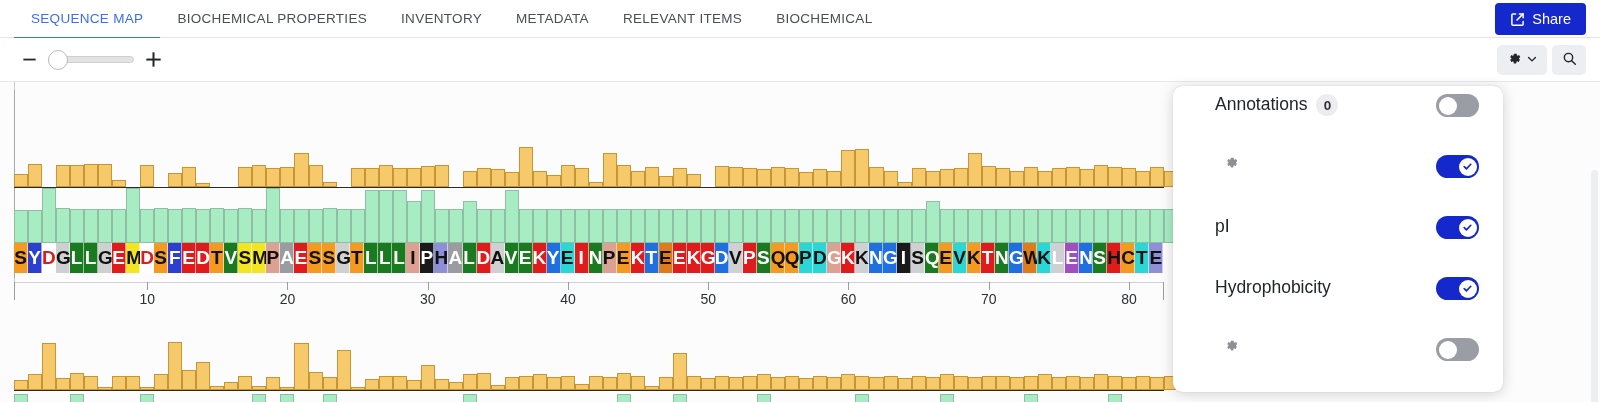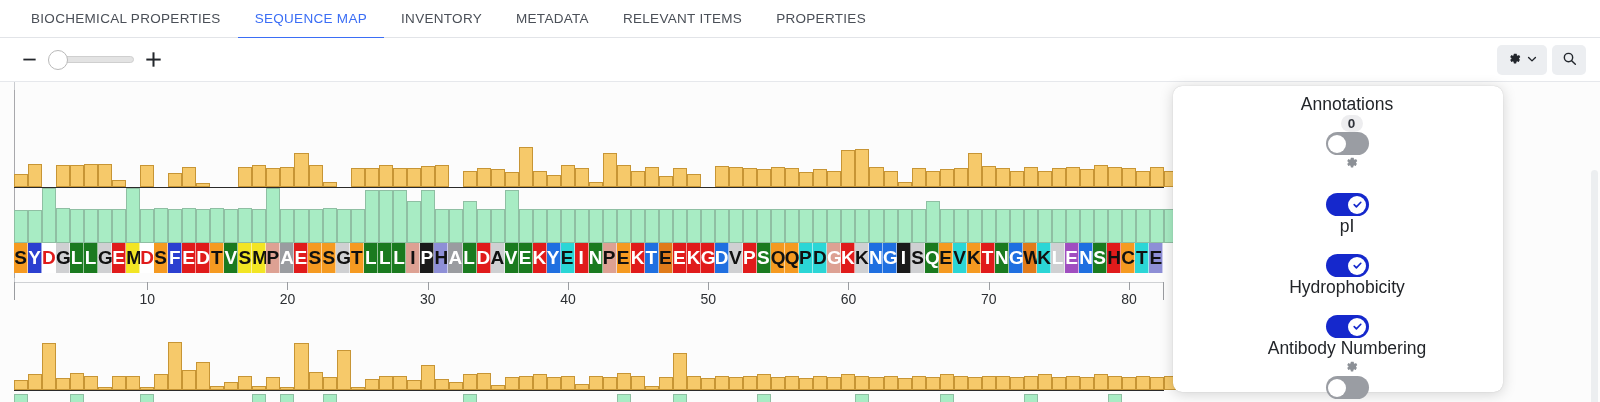--- a/index.html
+++ b/index.html
@@ -188,24 +188,22 @@
     width: 330px; height: 306px;
     background: #fff;
     border-radius: 9px;
     box-shadow: 0 2px 14px rgba(0,0,0,.17), 0 0 1px rgba(0,0,0,.22);
     padding: 8px 0 0 0;
     z-index: 40;
   }
   .panel-row {
     height: 61px;
     display: flex;
-    align-items: center;
     padding: 0 24px 0 42px;
     cursor: pointer;
-    flex-direction: column;
   }
   .panel-label {
     font-size: 17.5px;
     color: #222529;
     font-family: "Liberation Sans", sans-serif;
     white-space: nowrap;
   }
   .badge {
     margin-left: 9px;
     min-width: 22px; height: 22px;
@@ -250,26 +248,36 @@
     position: absolute; left: 14px; top: 0;
     width: 1px; height: 200px; background: #c9cbcf;
   }
 </style>
 </head>
 <body>
 
 <div class="app">
 
   <div class="tabbar" id="tabbar">
-    <div class="tab">BIOCHEMICAL PROPERTIES</div>
-      <div class="tab active">SEQUENCE MAP</div>
+    <div class="tab active">SEQUENCE MAP</div>
+      <div class="tab">BIOCHEMICAL PROPERTIES</div>
       <div class="tab">INVENTORY</div>
       <div class="tab">METADATA</div>
       <div class="tab">RELEVANT ITEMS</div>
-      <div class="tab">PROPERTIES</div>
+      <div class="tab">BIOCHEMICAL</div>
+      <button class="share-btn">
+      <span>
+        <svg width="15" height="15" viewBox="0 0 16 16" fill="none" stroke="#fff" stroke-width="1.6" stroke-linecap="round" stroke-linejoin="round">
+          <path d="M6 2H3a1 1 0 0 0-1 1v10a1 1 0 0 0 1 1h10a1 1 0 0 0 1-1v-3"></path>
+          <path d="M10 2h4v4"></path>
+            <path d="M7.5 8.5L14 2"></path>
+        </svg>
+      </span>
+      <span>Share</span>
+    </button>
   </div>
 
   <div class="toolbar">
     <div class="zoom-minus">
       <svg width="17" height="17" viewBox="0 0 18 18">
           <rect x="2.5" y="8.1" width="13" height="1.9" fill="#23262b"></rect>
         </svg>
     </div>
     <div class="slider-wrap">
       <div class="slider-track"></div>
@@ -732,21 +740,20 @@
         <span class="spacer"></span>
         <div class="toggle on">
           <div class="knob">
             <svg width="11" height="11" viewBox="0 0 12 12" fill="none" stroke="#1528cc" stroke-width="1.8" stroke-linecap="round" stroke-linejoin="round">
               <path d="M2.4 6.2l2.4 2.4 4.8-5"></path>
             </svg>
           </div>
         </div>
       </div>
       <div class="panel-row">
-        <span class="panel-label">Antibody Numbering</span>
         <span class="gear-sm">
           <svg width="15" height="15" viewBox="0 0 20 20" fill="#8c9096">
             <path d="M10 6.6A3.4 3.4 0 1 0 10 13.4 3.4 3.4 0 0 0 10 6.6zm0 5.1a1.7 1.7 0 1 1 0-3.4 1.7 1.7 0 0 1 0 3.4z"></path>
             <path d="M17.3 11.4l-1.2-.7c.1-.45.1-.95 0-1.4l1.2-.7a.6.6 0 0 0 .22-.8l-1.2-2.08a.6.6 0 0 0-.8-.22l-1.2.7c-.36-.3-.78-.54-1.22-.7V4.1a.6.6 0 0 0-.6-.6H9.5a.6.6 0 0 0-.6.6v1.4c-.44.16-.86.4-1.22.7l-1.2-.7a.6.6 0 0 0-.8.22L4.48 7.8a.6.6 0 0 0 .22.8l1.2.7c-.1.45-.1.95 0 1.4l-1.2.7a.6.6 0 0 0-.22.8l1.2 2.08a.6.6 0 0 0 .8.22l1.2-.7c.36.3.78.54 1.22.7v1.4a.6.6 0 0 0 .6.6h2.4a.6.6 0 0 0 .6-.6v-1.4c.44-.16.86-.4 1.22-.7l1.2.7a.6.6 0 0 0 .8-.22l1.2-2.08a.6.6 0 0 0-.22-.8z"></path>
           </svg>
         </span>
         <span class="spacer"></span>
         <div class="toggle off">
           <div class="knob"></div>
         </div>

